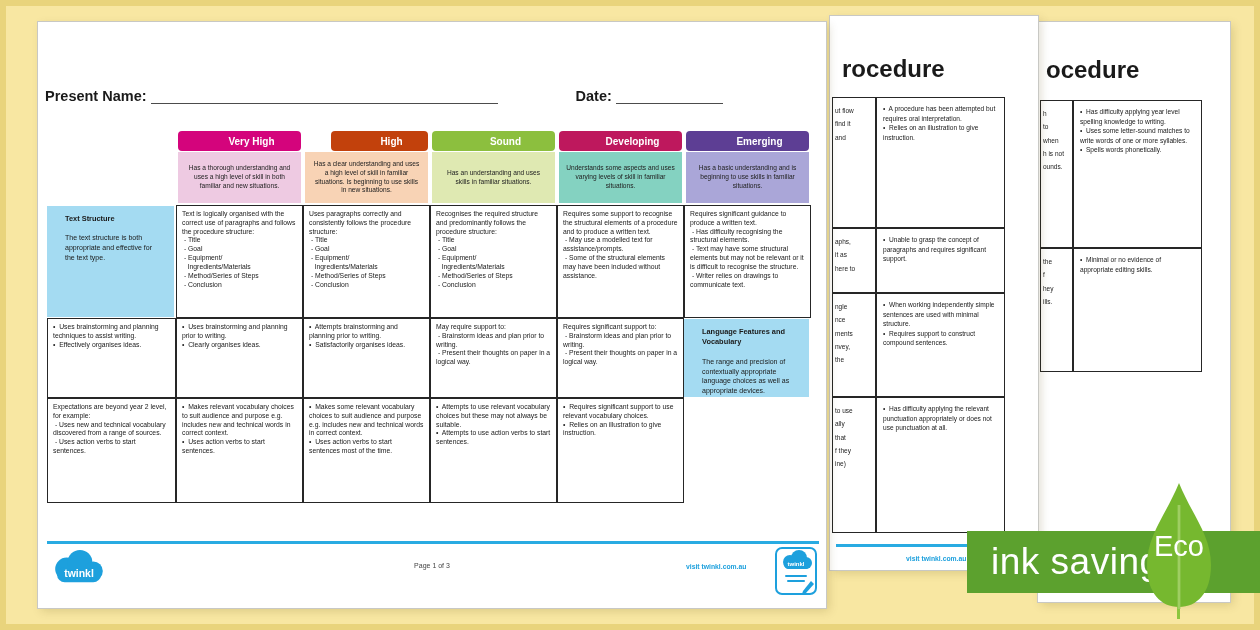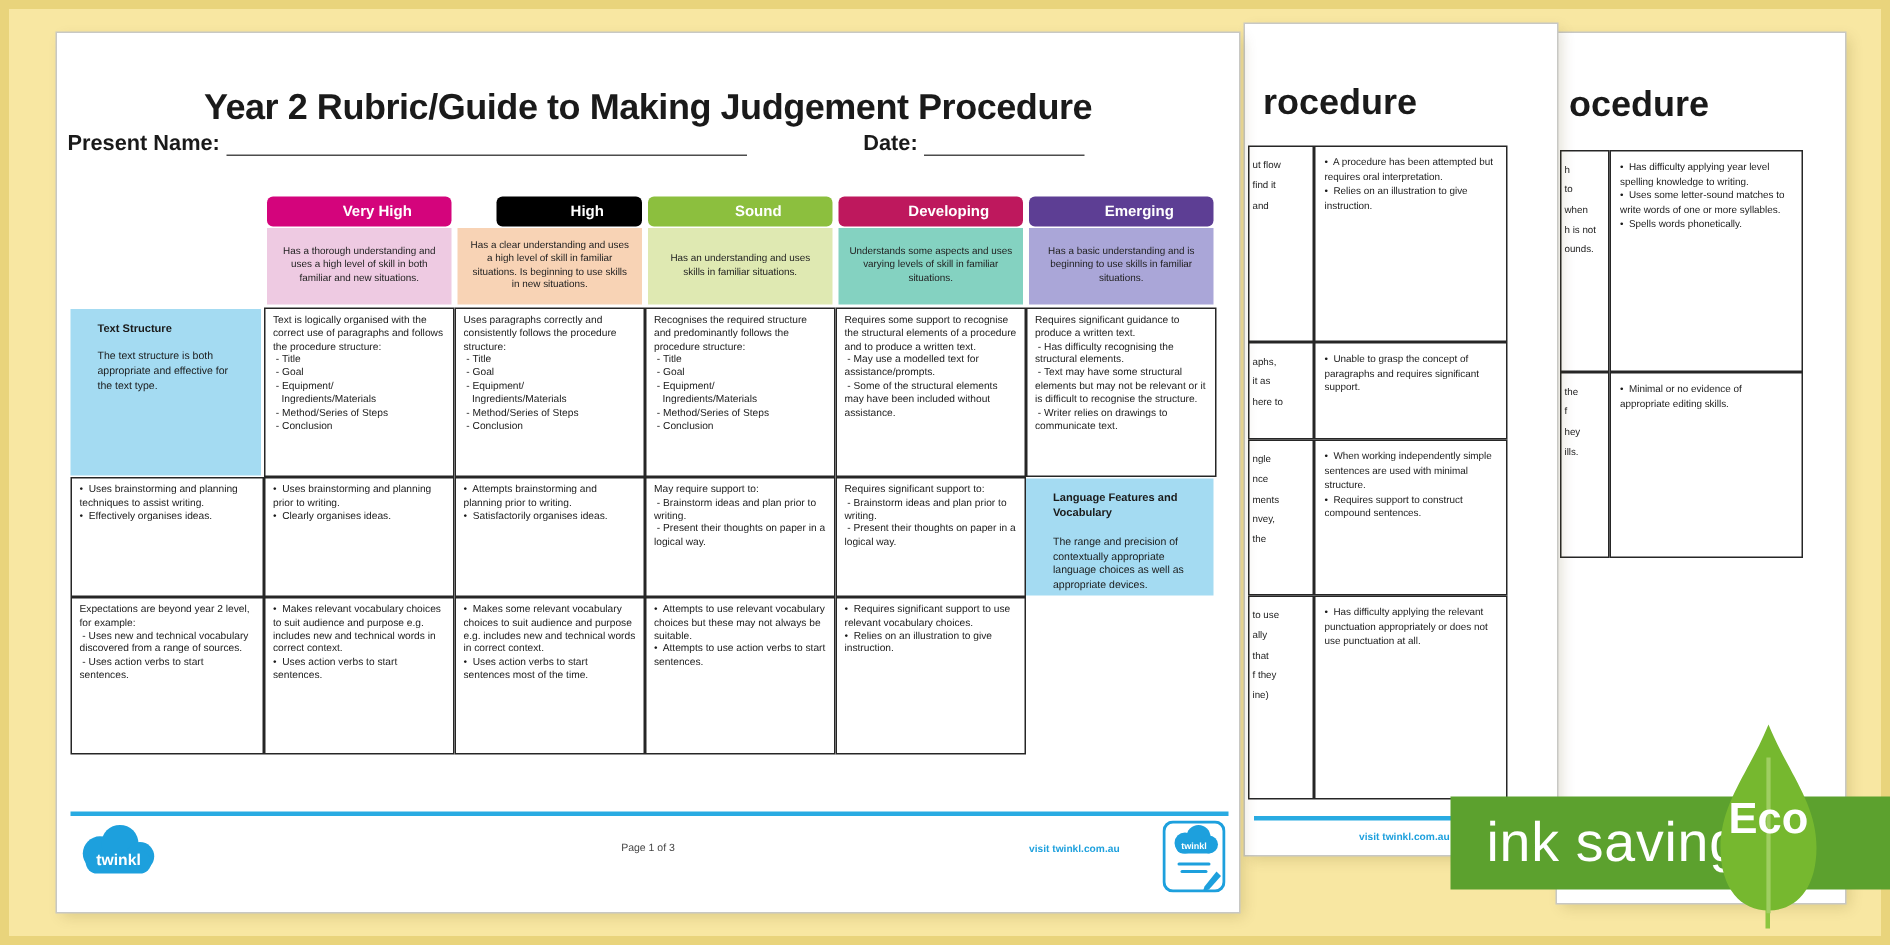--- a/index.html
+++ b/index.html
@@ -60,21 +60,21 @@
   .fr{border:1px solid #262626;padding:6px 2px;font-size:6.5px;line-height:2.05;
       white-space:pre-wrap;color:#222;overflow:hidden;}
   .c2{border:1px solid #262626;padding:6px 6px;font-size:6.6px;line-height:1.45;
       white-space:pre-wrap;overflow:hidden;}
 
   #ecoBanner{position:absolute;left:967px;top:531px;width:293px;height:62px;z-index:10;
              display:flex;align-items:center;padding-left:24px;box-sizing:border-box;
              color:#fff;font-size:37px;letter-spacing:.5px;}
   #ecoLeaf{position:absolute;left:1143px;top:481px;z-index:11;}
   #ecoText{position:absolute;left:1143px;top:530px;width:72px;z-index:12;text-align:center;
-           color:#fff;font-size:29px;font-weight:bold;}
+           color:#fff;font-size:29px;font-weight:normal;}
   #leafStem{position:absolute;left:1177px;top:592px;width:3px;height:27px;
             background:#8cc63f;z-index:9;}
 </style>
 </head>
 <body>
 
 <div id="canvas">
 
   <div class="page" id="page3">
     <div class="cut-title" style="left:8px;top:34px;">ocedure</div>
@@ -119,33 +119,32 @@
 that
 f they
 ine)</div>
       <div class="c2">•  Has difficulty applying the relevant punctuation appropriately or does not use punctuation at all.</div>
     </div>
     <div class="fline" style="background: rgb(41, 171, 226);"></div>
     <div class="visit" style="color:#1da0dd;">visit twinkl.com.au</div>
   </div>
 
   <div class="page" id="page1">
-    <div class="doc-title">Year 2 Rubric/Guide to Making Judgement Procedure</div>
 
     <div class="field-row">
       <span class="flabel">Present Name:</span>
       <span class="fill-line line1"></span>
       <span class="flabel datelabel">Date:</span>
       <span class="fill-line line2"></span>
     </div>
 
     <div class="rubric">
       <div class="empty"></div>
       <div class="hd" style="background: rgb(212, 4, 124);">Very High</div>
-      <div class="hd" style="background: #000000; margin-left: 28px;">High</div>
+      <div class="hd" style="background: #c2410c; margin-left: 28px;">High</div>
       <div class="hd" style="background: rgb(140, 191, 62);">Sound</div>
       <div class="hd" style="background: #be185d;">Developing</div>
       <div class="hd" style="background: rgb(93, 62, 148);">Emerging</div>
 
       <div class="empty"></div>
       <div class="sb" style="background: rgb(238, 202, 226);">Has a thorough understanding and uses a high level of skill in both familiar and new situations.</div>
       <div class="sb" style="background: rgb(248, 211, 181);">Has a clear understanding and uses a high level of skill in familiar situations. Is beginning to use skills in new situations.</div>
       <div class="sb" style="background: rgb(223, 233, 178);">Has an understanding and uses skills in familiar situations.</div>
       <div class="sb" style="background: rgb(132, 210, 193);">Understands some aspects and uses varying levels of skill in familiar situations.</div>
       <div class="sb" style="background: rgb(170, 166, 216);">Has a basic understanding and is beginning to use skills in familiar situations.</div>

